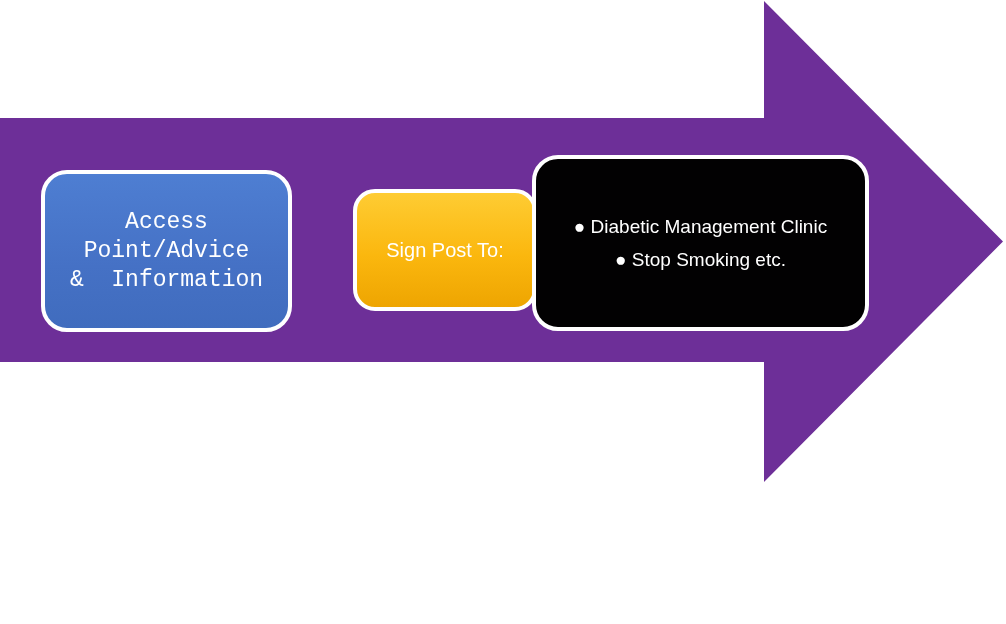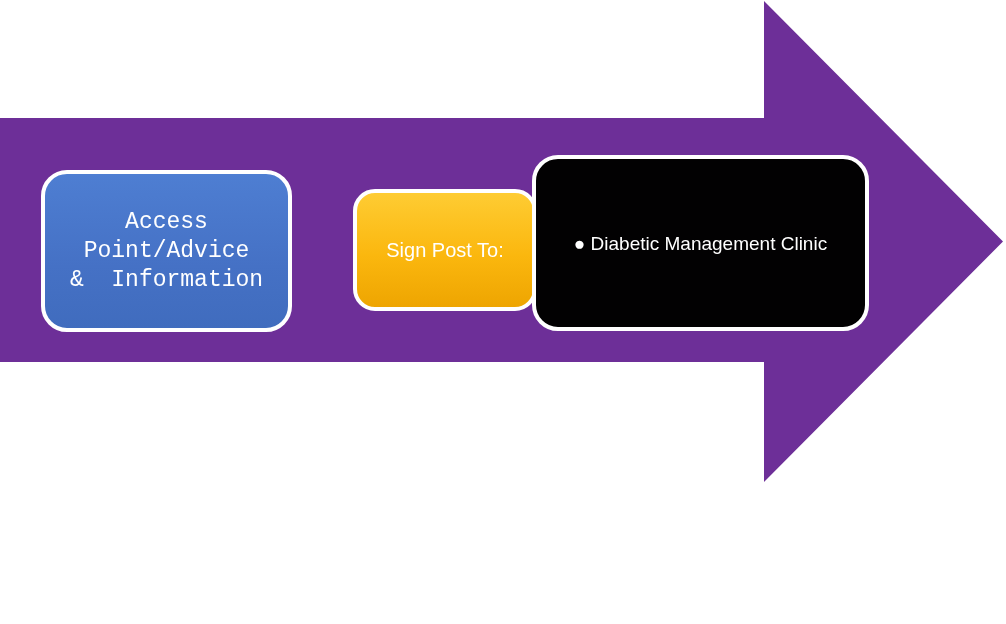--- a/index.html
+++ b/index.html
@@ -86,15 +86,16 @@
     <span class="label">Access Point/Advice
 &amp;  Information</span>
   </div>
 
   <div class="box box-signpost">
     <span class="label">Sign Post To:</span>
   </div>
 
   <div class="box box-services">
     <div class="service-line">● Diabetic Management Clinic</div>
+    <div class="service-line">● Stop Smoking etc.</div>
   </div>
 
 </div>
 
 </body></html>

